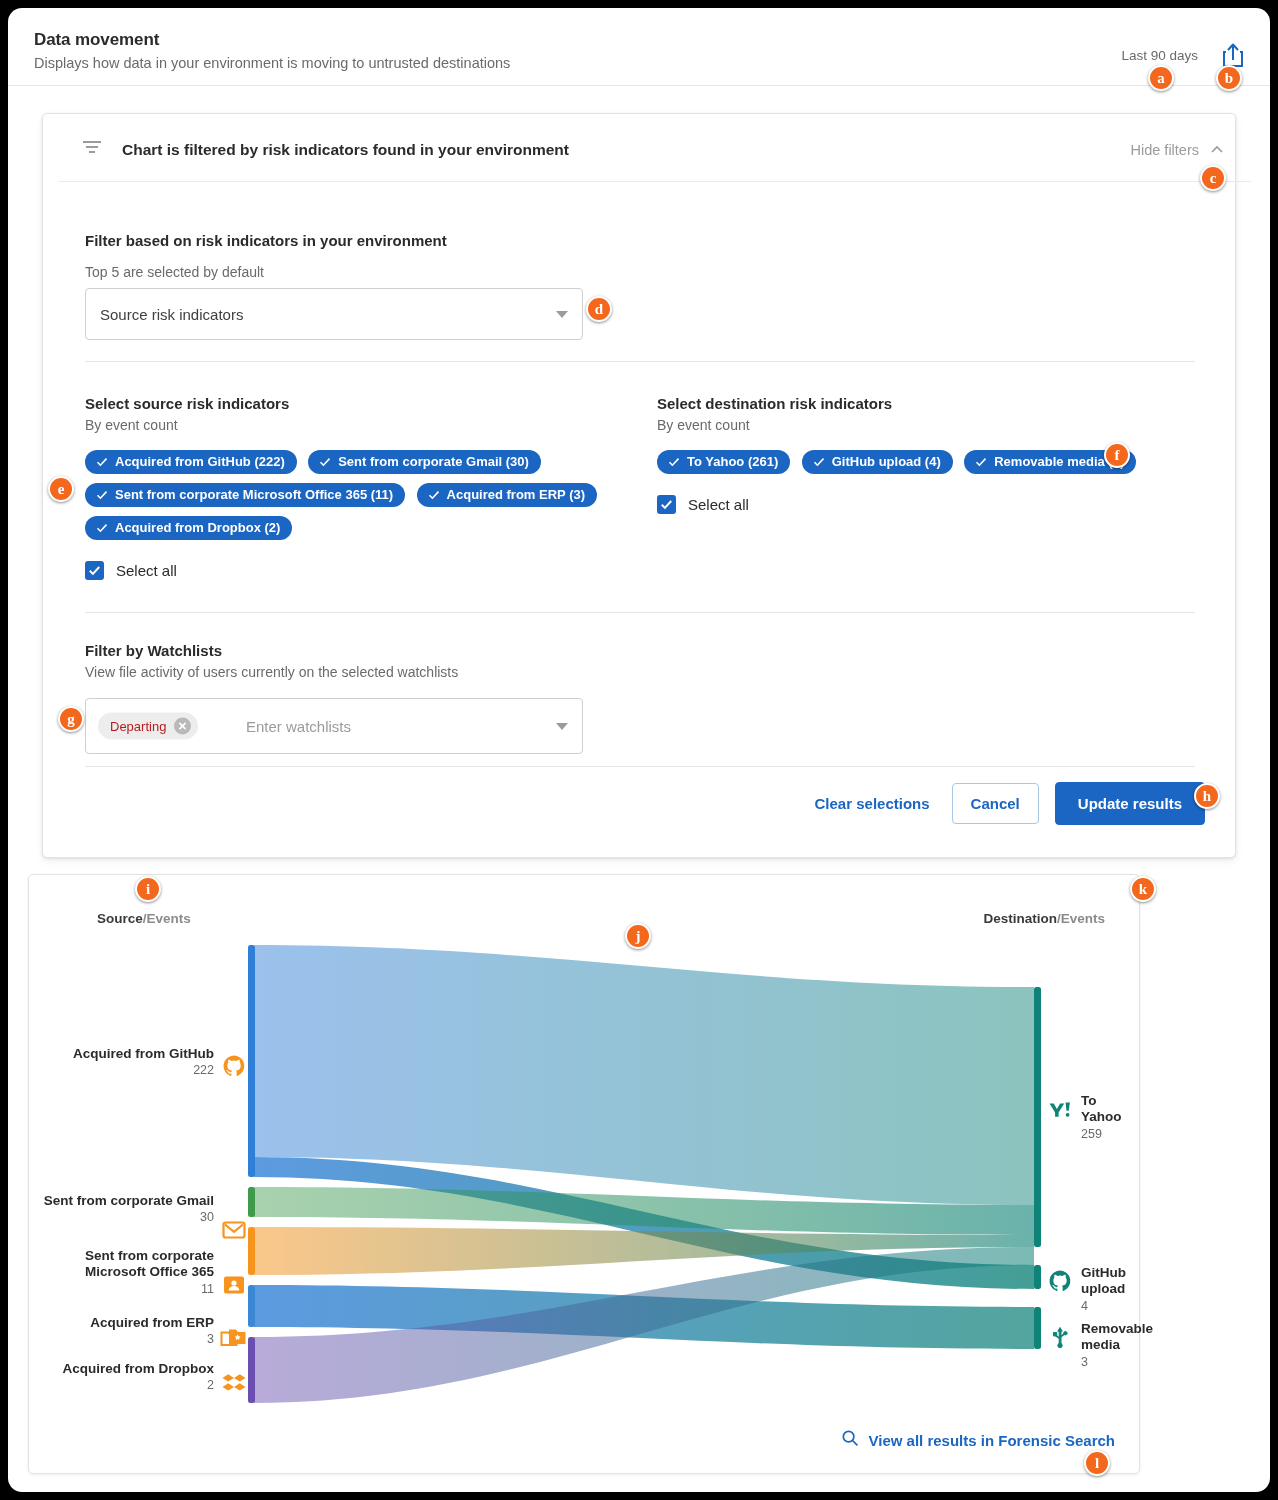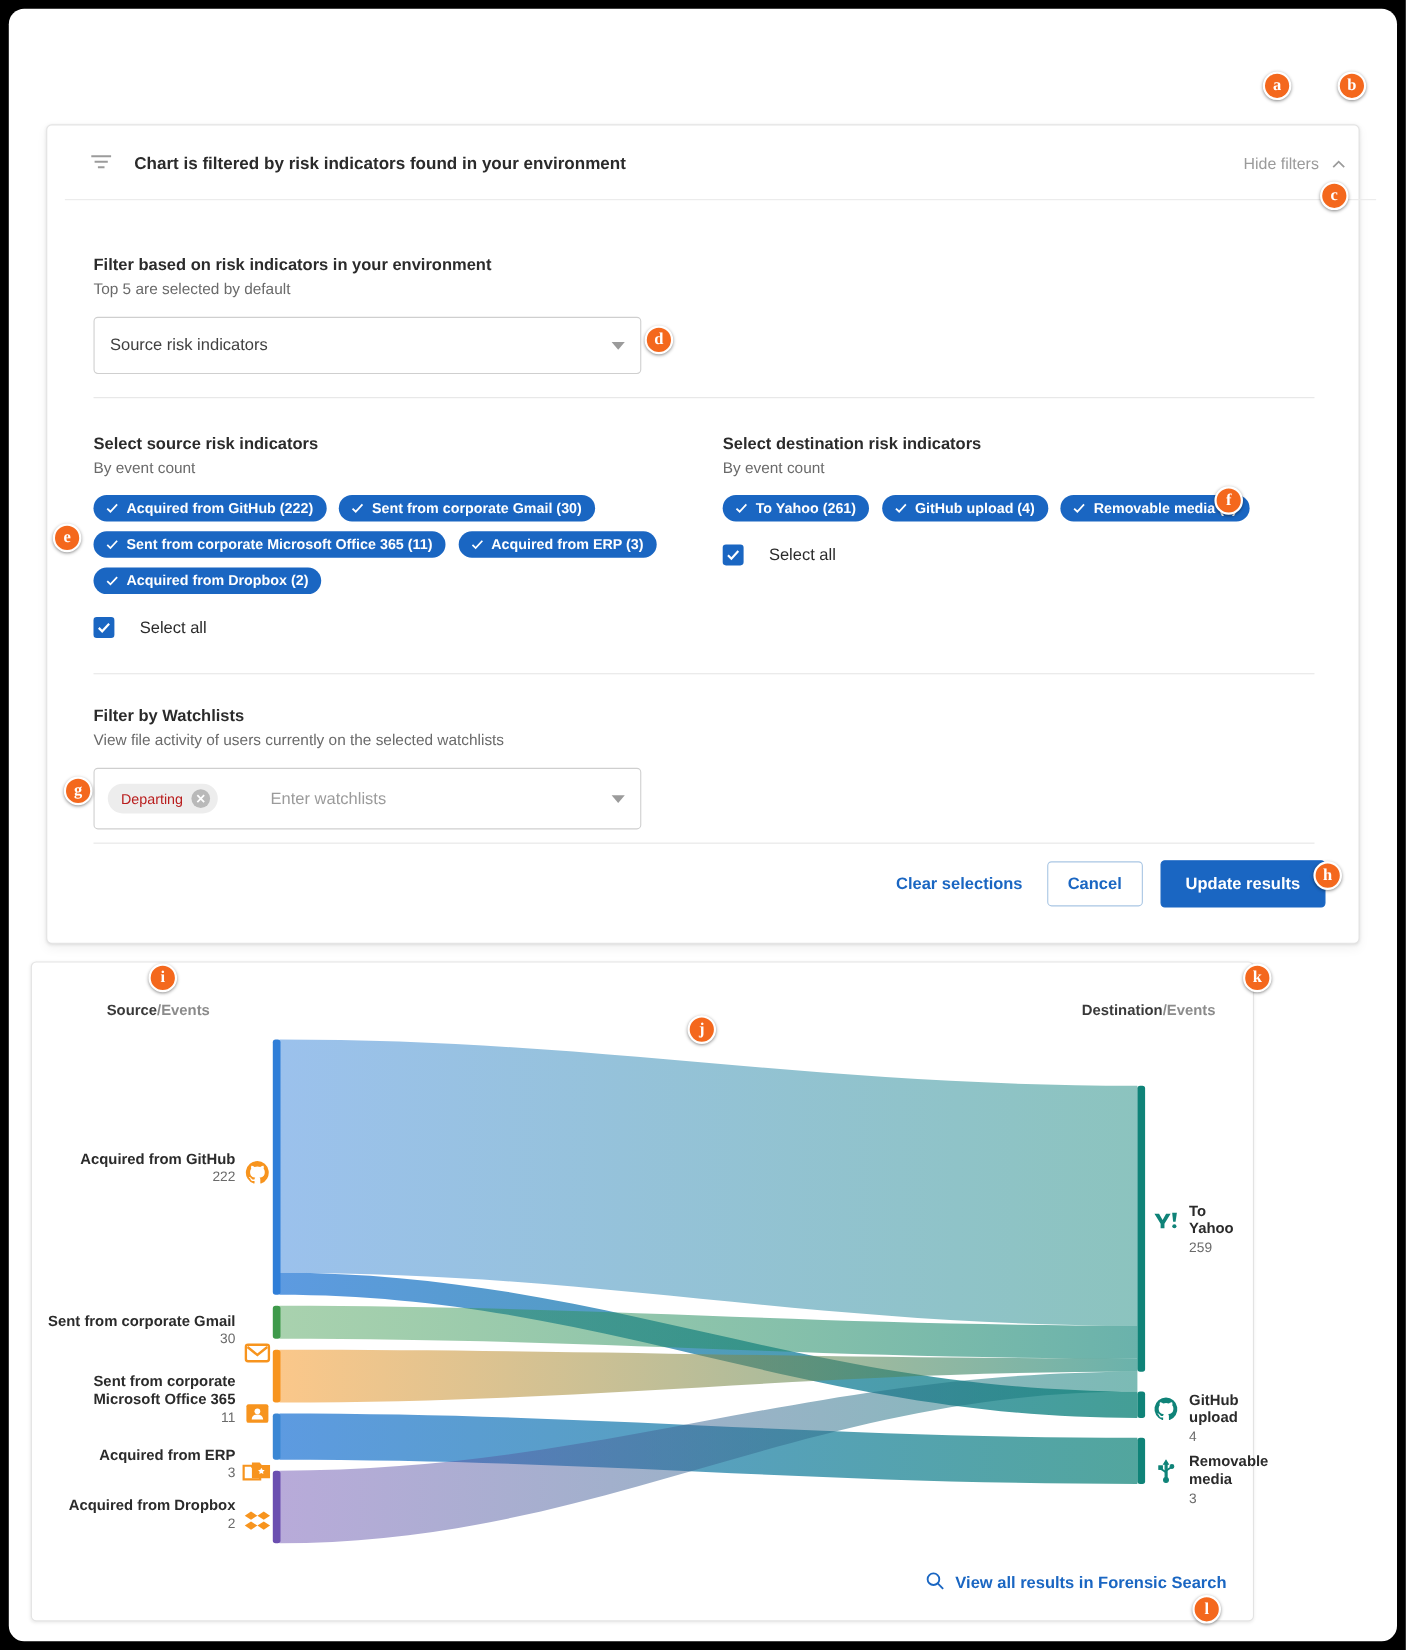--- a/index.html
+++ b/index.html
@@ -59,21 +59,21 @@
   .hide-filters {
     position:absolute; right:52px; top:36px; transform:translateY(-50%);
     font-size:14.5px; color:#9b9b9b; cursor:pointer;
   }
   .hide-chev { position:absolute; right:26px; top:28px; width:16px; height:16px; cursor:pointer;}
 
   .sec-title { font-size:15px; font-weight:bold; color:#2b2b2b; }
   .sec-sub   { font-size:14px; color:#6a6a6a; }
 
   .blk1 { position:absolute; left:42px; top:118px; }
-  .blk1 .sec-sub { margin-top:5px; }
+  .blk1 .sec-sub { margin-top:15px; }
 
   .select-box {
     position:absolute; left:42px; top:174px; width:498px; height:52px;
     border:1px solid #cfcfcf; border-radius:4px; background:#fff;
     cursor:pointer;
   }
   .select-box .val {
     position:absolute; left:14px; top:50%; transform:translateY(-50%);
     font-size:15px; color:#404040;
   }
@@ -92,21 +92,21 @@
   .chips { margin-top:17px; }
   .chip {
     display:inline-flex; align-items:flex-end; gap:7px;
     background:#1a66c2; color:#fff;
     border-radius:14px; padding:5px 12px 6px 11px;
     font-size:13px; font-weight:bold; line-height:1;
     margin:0 7px 9px 0; cursor:pointer; white-space:nowrap;
   }
   .chip .tick { width:12px;height:12px; flex:none; }
 
-  .selall { display:flex; align-items:center; gap:23px; margin-top:6px; cursor:pointer;}
+  .selall { display:flex; align-items:center; gap:12px; margin-top:6px; cursor:pointer;}
   .cbox {
     width:19px;height:19px;border-radius:3px;background:#1a66c2;
     display:flex;align-items:center;justify-content:center; flex:none;
   }
   .selall-lbl { font-size:15px; color:#2b2b2b; }
 
   .blk3 { position:absolute; left:42px; top:528px; }
   .watch-box {
     position:absolute; left:42px; top:584px; width:498px; height:56px;
     border:1px solid #cfcfcf; border-radius:4px; background:#fff;
@@ -174,20 +174,32 @@
     border:2px solid #fff;
     box-shadow: 0 1px 3px rgba(0,0,0,0.45);
     z-index:50;
   }
 </style>
 </head>
 <body>
 
 <div class="screen">
 
+  <div class="hdr">
+    <div class="hdr-title">Data movement</div>
+    <div class="hdr-sub">Displays how data in your environment is moving to untrusted destinations</div>
+    <div class="hdr-range">Last 90 days</div>
+    <div class="hdr-export">
+      <svg width="26" height="28" viewBox="0 0 26 28">
+        <path d="M6 11 H4 V25 H22 V11 H20" fill="none" stroke="#1a66c2" stroke-width="2"></path>
+        <path d="M13 19 V4" fill="none" stroke="#1a66c2" stroke-width="2"></path>
+        <path d="M8 9 L13 3.5 L18 9" fill="none" stroke="#1a66c2" stroke-width="2" stroke-linejoin="round"></path>
+      </svg>
+    </div>
+  </div>
 
   <div class="panel">
 
     <div class="panel-head">
       <div class="filter-icon">
         <svg width="20" height="16" viewBox="0 0 20 16">
           <line x1="1" y1="3" x2="19" y2="3" stroke="#9b9b9b" stroke-width="1.8"></line>
           <line x1="4" y1="8" x2="16" y2="8" stroke="#9b9b9b" stroke-width="1.8"></line>
           <line x1="7" y1="13" x2="13" y2="13" stroke="#9b9b9b" stroke-width="1.8"></line>
         </svg>

